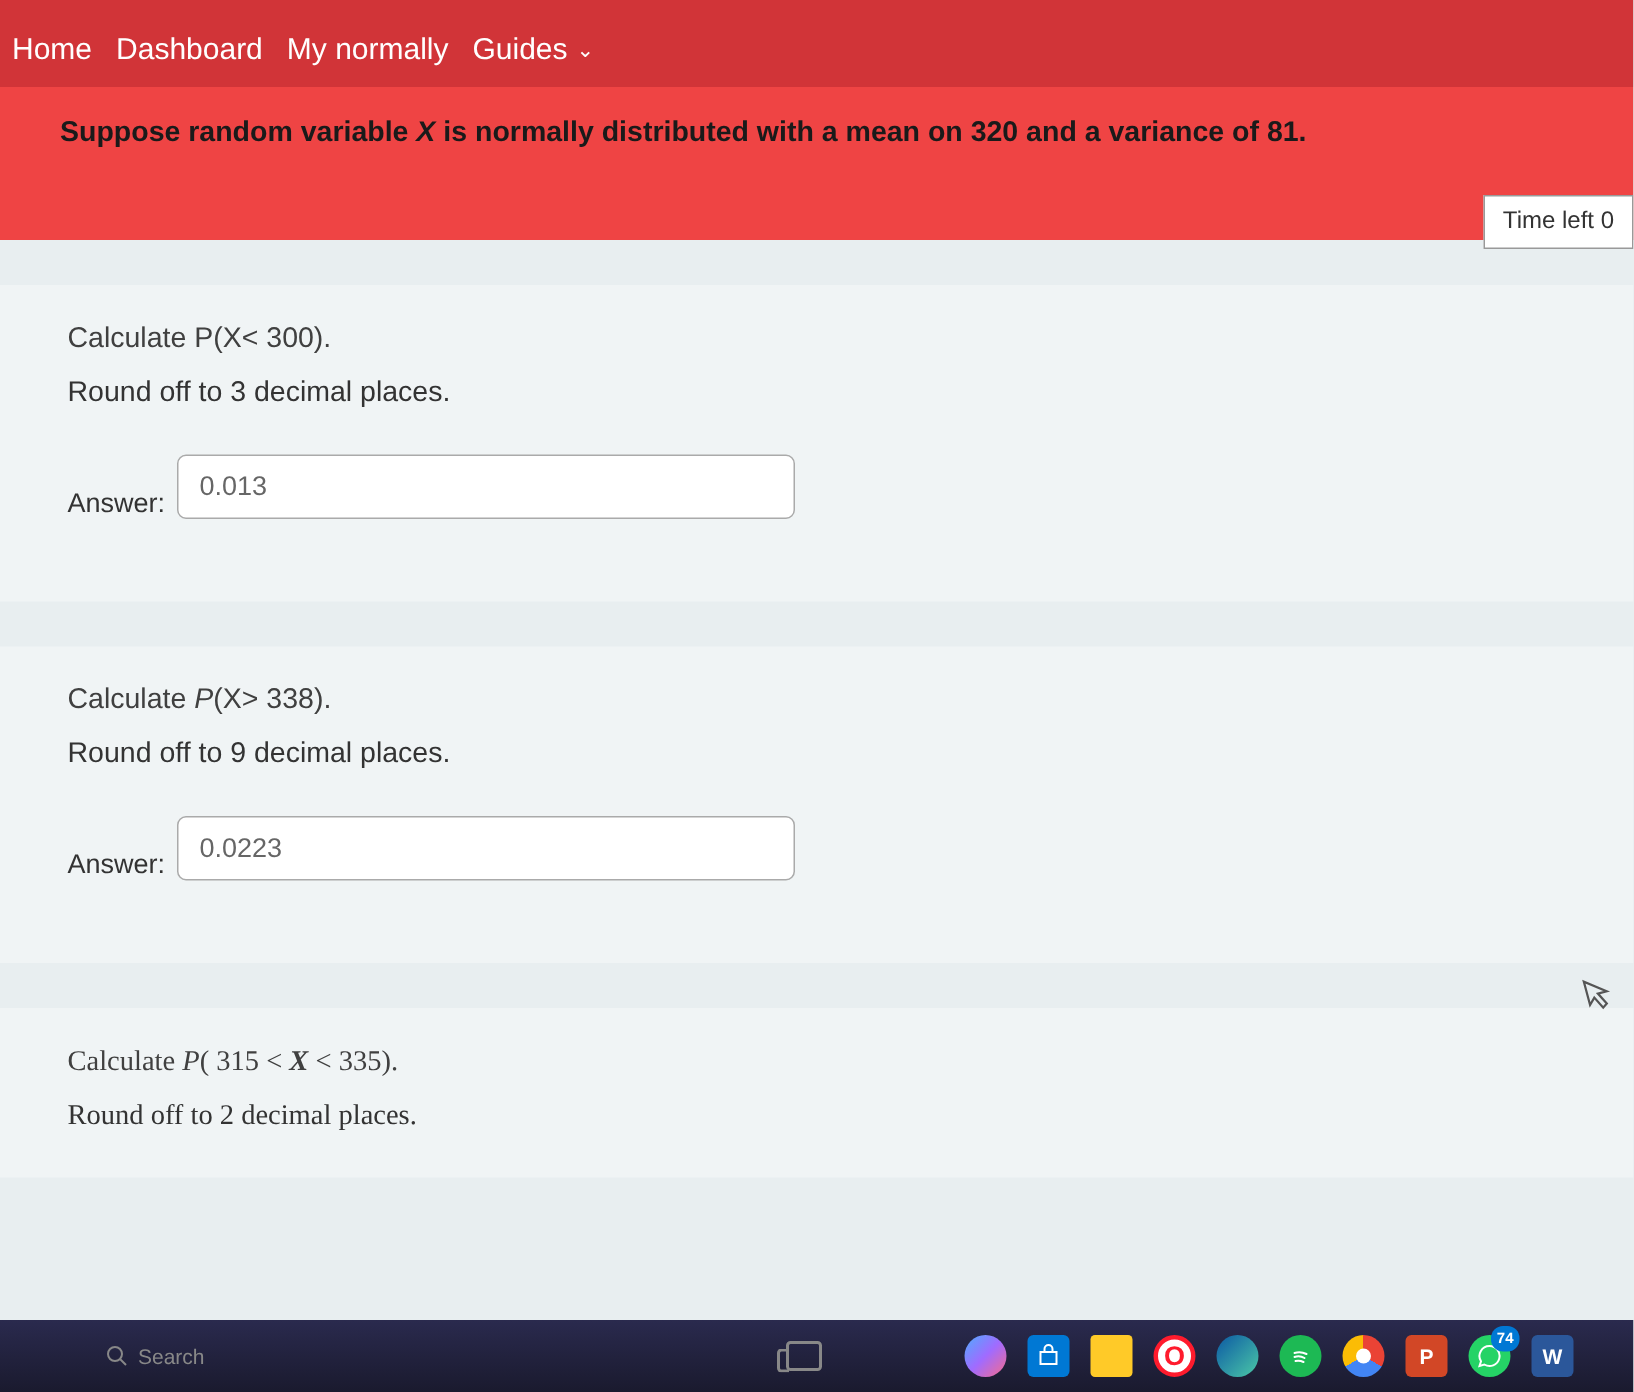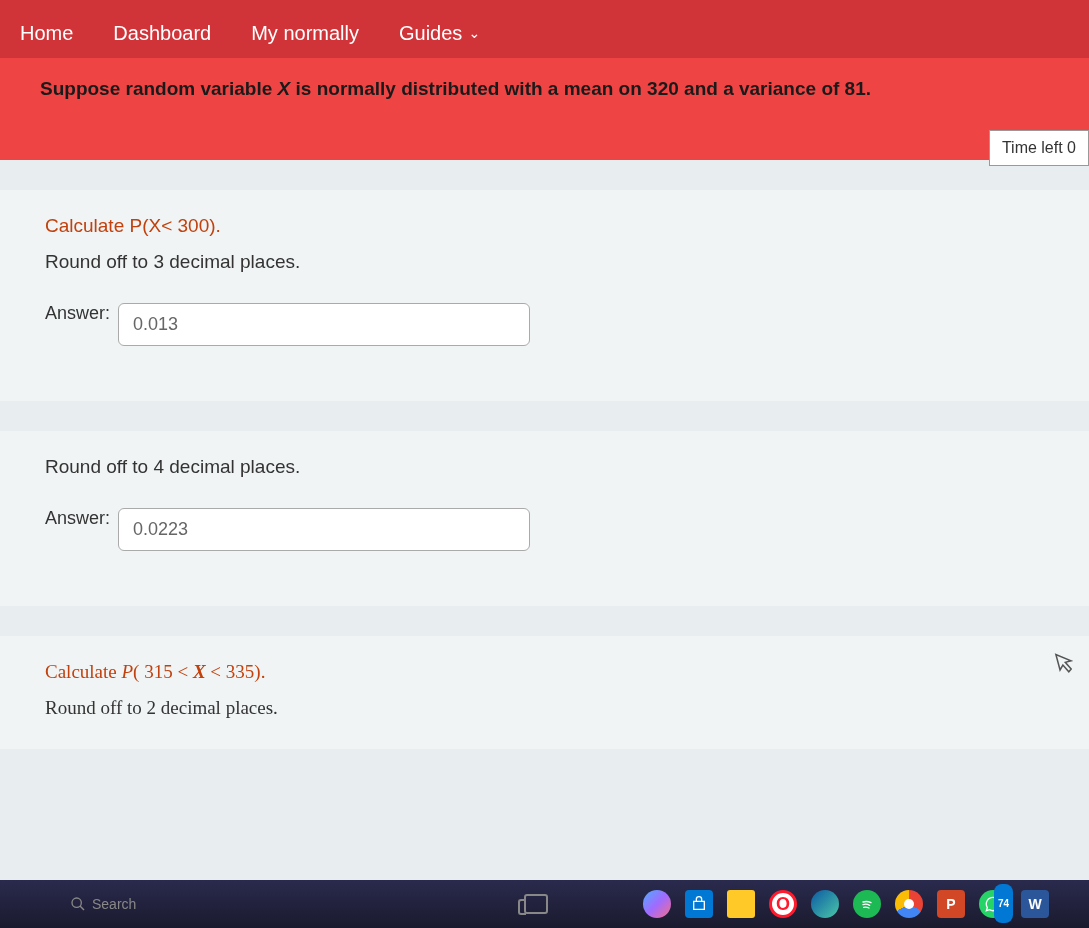--- a/index.html
+++ b/index.html
@@ -23,21 +23,21 @@
     .nav-bar {
       background: #d13438;
       display: flex;
       align-items: center;
       padding: 10px 0;
       height: 50px;
     }
     .nav-item {
       color: #fff;
       font-size: 20px;
-      padding: 0 20px;
+      padding: 0 8px;
       cursor: pointer;
       font-weight: 400;
     }
     .nav-item.guides {
       display: flex;
       align-items: center;
       gap: 6px;
     }
     .chevron-down {
       font-size: 14px;
@@ -70,31 +70,31 @@
     .content-area {
       padding: 30px 0 0 0;
     }
     .question-block {
       background: #f0f4f5;
       padding: 25px 45px 55px 45px;
       margin-bottom: 30px;
     }
     .question-text {
       font-size: 19px;
-      color: #c2410c;
+      color: #404040;
       margin-bottom: 14px;
     }
     .round-text {
       font-size: 19px;
       color: #333;
       margin-bottom: 30px;
     }
     .answer-row {
       display: flex;
-      align-items: flex-start;
+      align-items: flex-end;
       gap: 8px;
     }
     .answer-label {
       font-size: 18px;
       color: #333;
     }
     .answer-input {
       border: 1px solid #aaa;
       border-radius: 6px;
       padding: 10px 14px;
@@ -162,21 +162,21 @@
     .icon-powerpoint { background: #d24726; color: #fff; border-radius: 4px; font-weight: bold; font-size: 14px; }
     .icon-whatsapp { background: #25d366; border-radius: 50%; position: relative; }
     .icon-whatsapp-badge {
       position: absolute;
       top: -6px;
       right: -6px;
       background: #0078d4;
       color: #fff;
       font-size: 10px;
       border-radius: 8px;
-      padding: 14px 4px;
+      padding: 3px 4px;
       font-weight: bold;
     }
     .icon-word { background: #2b579a; color: #fff; border-radius: 4px; font-weight: bold; font-size: 14px; }
     .task-view-icon {
       width: 24px;
       height: 20px;
       border: 2px solid #888;
       border-radius: 3px;
       position: relative;
       margin-left: 380px;
@@ -231,21 +231,24 @@
   <div class="question-block">
     <div class="question-text">Calculate P(X&lt; 300).</div>
     <div class="round-text">Round off to 3 decimal places.</div>
     <div class="answer-row">
       <span class="answer-label">Answer:</span>
       <input class="answer-input" type="text" value="0.013" style="">
     </div>
   </div>
 
   <div class="question-block">
-    <div class="round-text">Round off to 4 decimal places.</div>
+    <div class="question-text">
+      <span>Calculate </span><span class="italic-p">P</span><span>(X&gt; 338).</span>
+    </div>
+    <div class="round-text">Round off to 9 decimal places.</div>
     <div class="answer-row">
       <span class="answer-label">Answer:</span>
       <input class="answer-input" type="text" value="0.0223" style="">
     </div>
   </div>
 
   <div class="question-block-last">
     <div class="question-text">
       <span>Calculate </span><span class="italic-p">P</span><span>( 315 &lt; </span><span class="italic-x">X</span><span> &lt; 335).</span>
     </div>

